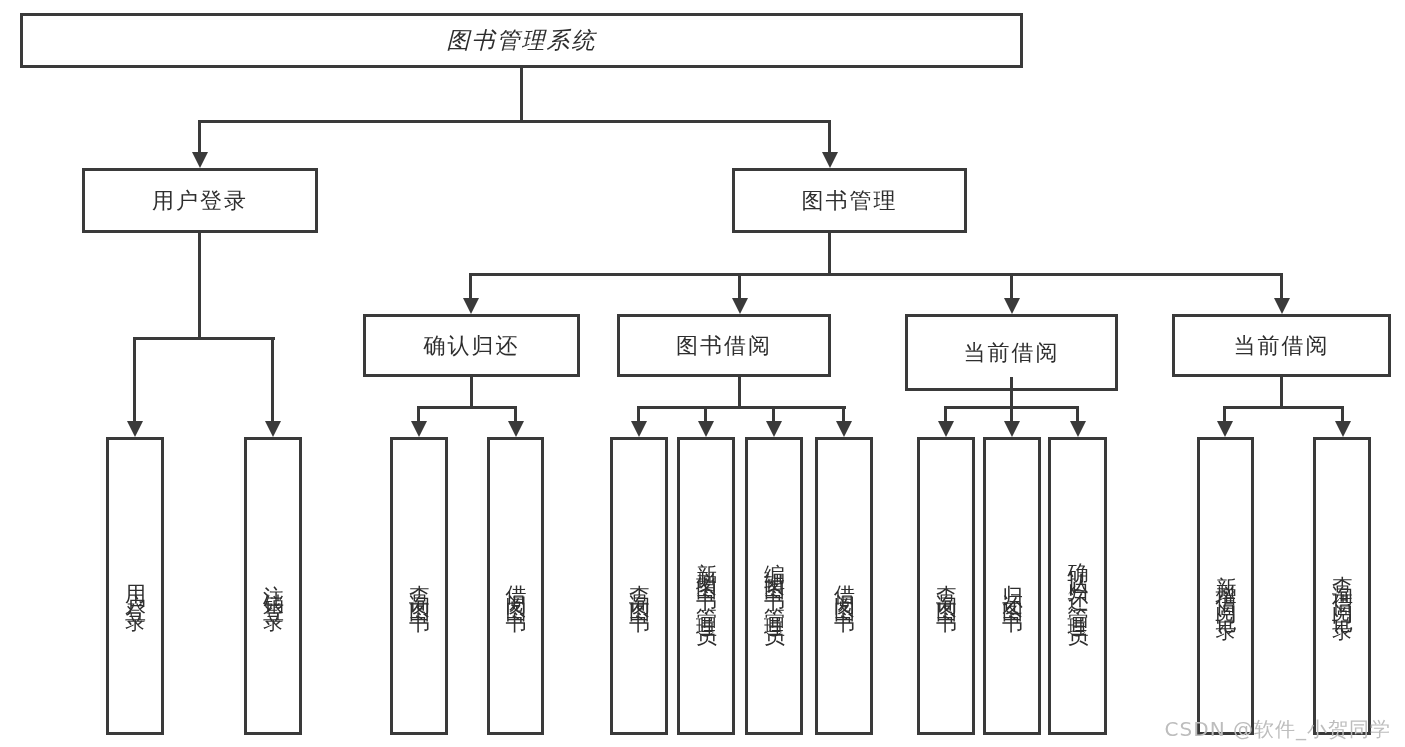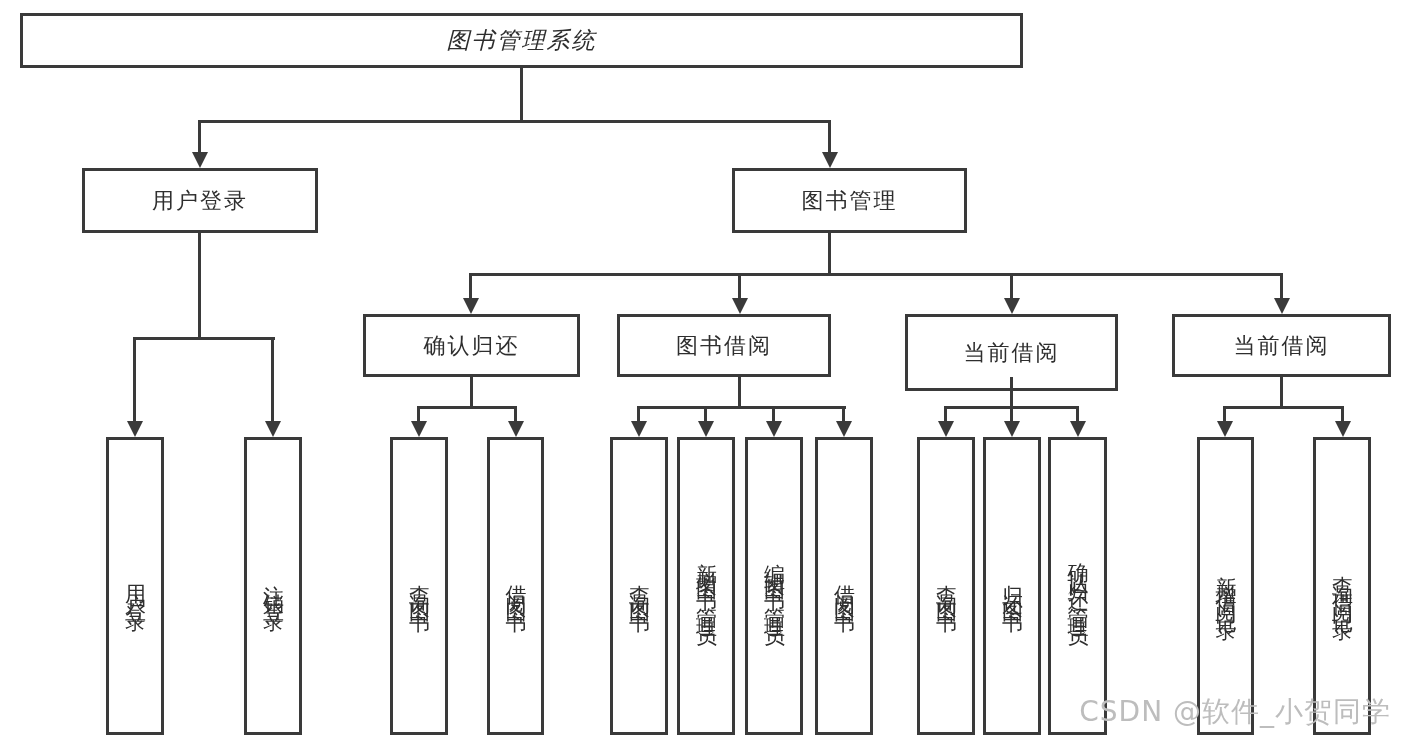--- a/index.html
+++ b/index.html
@@ -48,22 +48,22 @@
   .arrowhead {
     position: absolute;
     width: 0; height: 0;
     border-left: 8px solid transparent;
     border-right: 8px solid transparent;
     border-top: 16px solid var(--line);
   }
   .watermark {
     position: absolute;
     right: 14px;
-    bottom: 16px;
-    font-size: 28px;
+    bottom: 4px;
+    font-size: 20px;
     color: var(--watermark);
     letter-spacing: 1px;
     z-index: 5;
     white-space: nowrap;
     margin-top: 16px;
   }
 </style>
 </head>
 <body>
 

